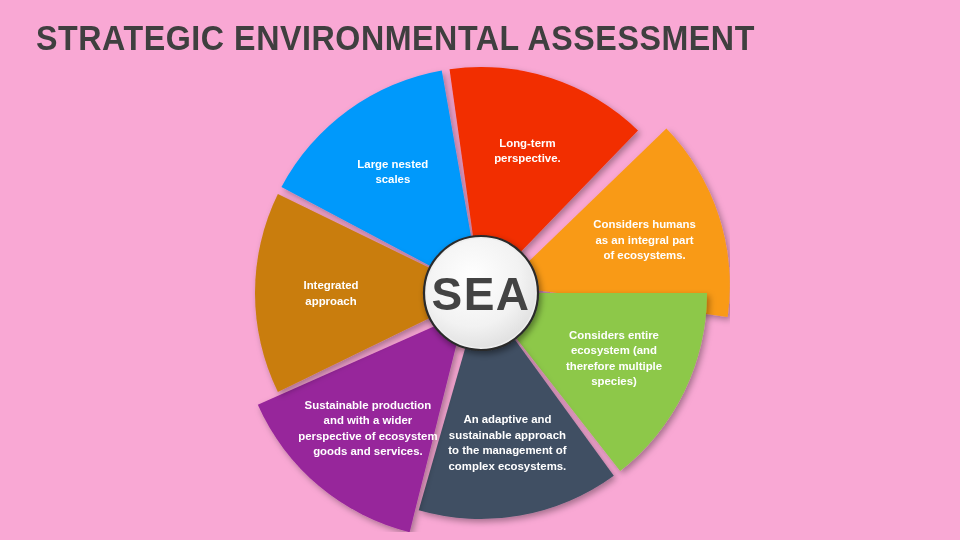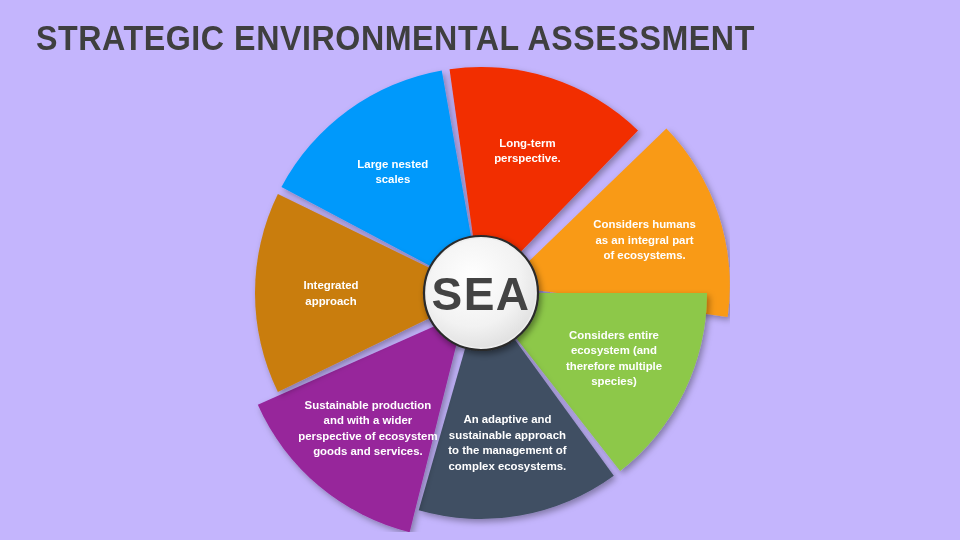--- a/index.html
+++ b/index.html
@@ -13,21 +13,21 @@
     overflow: hidden;
     background: #f1f1f1;
     font-family: "Liberation Sans", sans-serif;
     position: relative;
   }
   #slide {
     position: absolute;
     inset: 0;
     width: 960px;
     height: 540px;
-    background: #c4b5fd;
+    background: #f9a8d4;
   }
   #slide-title {
     position: absolute;
     left: 36px;
     top: 16px;
     width: 880px;
     font-family: "Liberation Sans Narrow", "Liberation Sans", sans-serif;
     font-size: 35px;
     font-weight: bold;
     letter-spacing: 0.6px;

